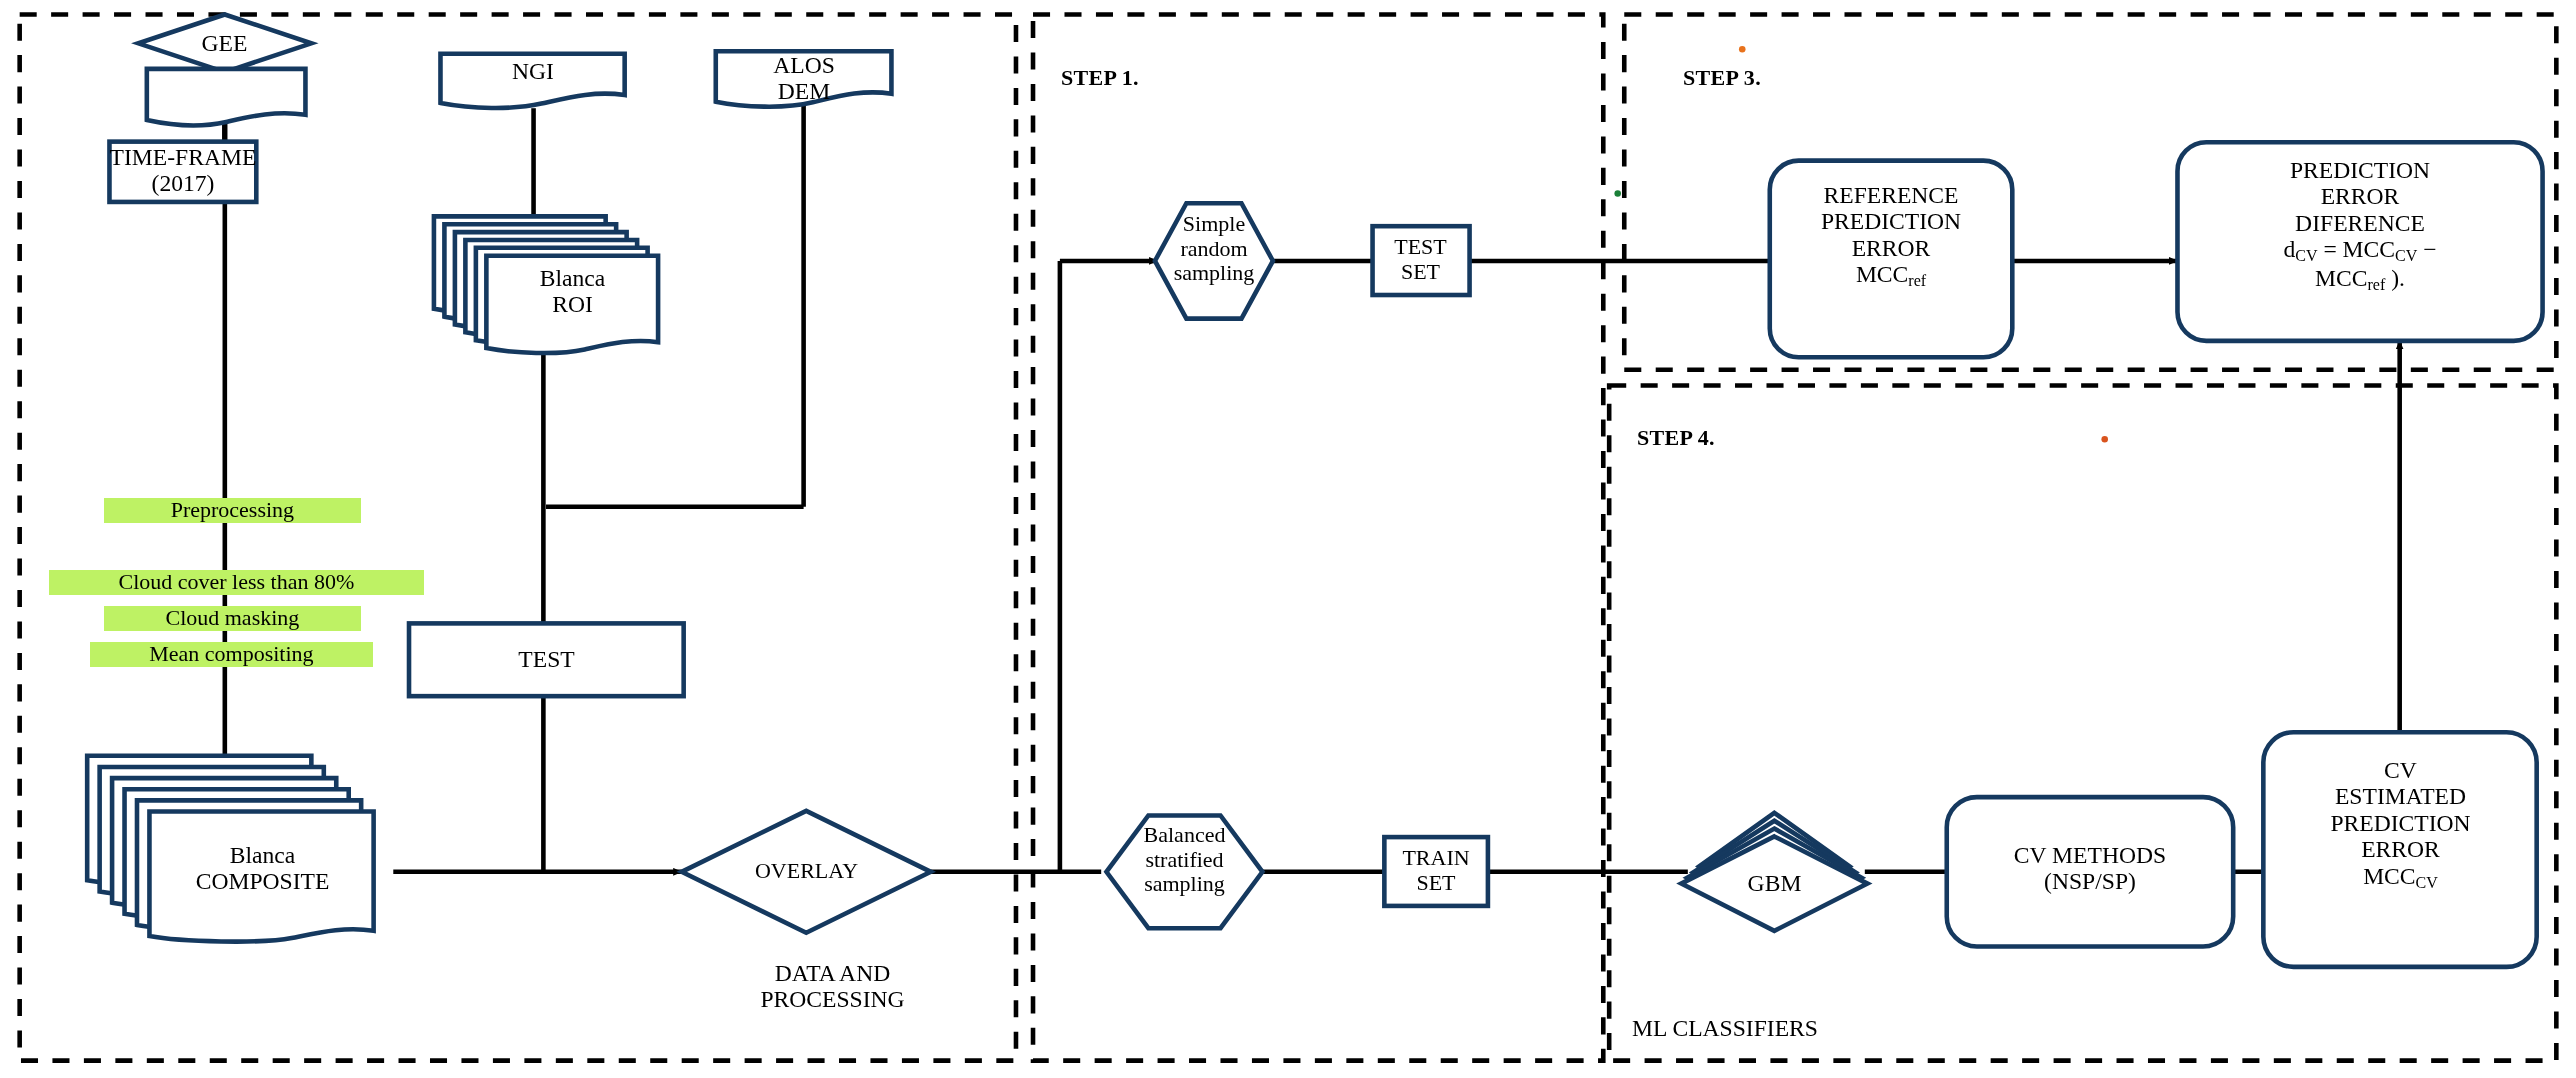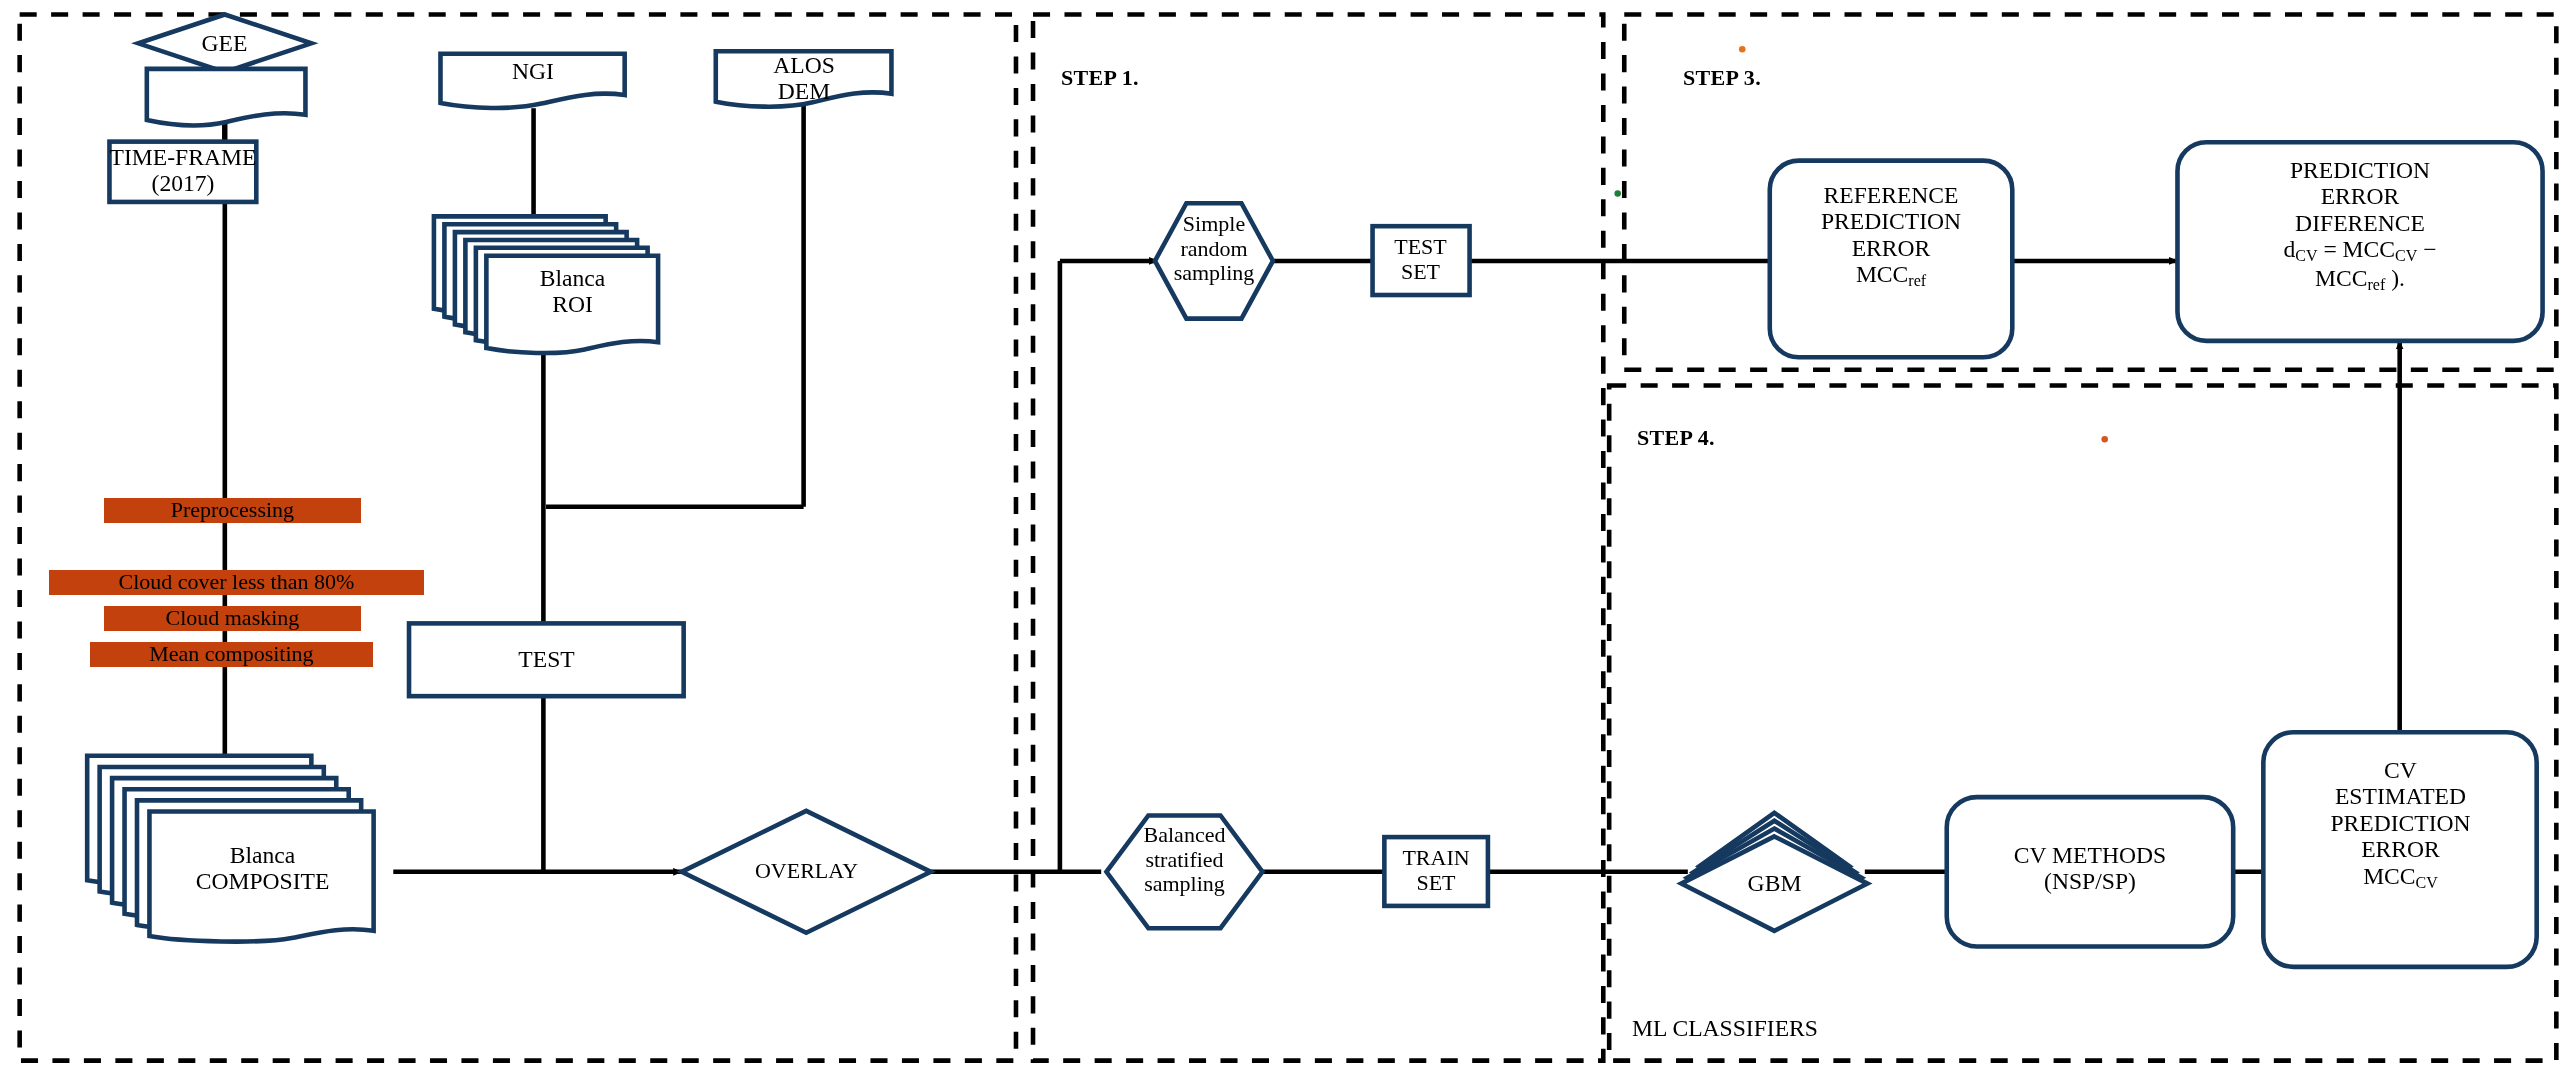--- a/index.html
+++ b/index.html
@@ -6,21 +6,21 @@
   body{width:2576px;height:1079px;font-family:"Liberation Serif",serif;}
   #stage{position:relative;width:2576px;height:1079px;overflow:hidden;background:#fff;}
   svg#canvas{position:absolute;left:0;top:0;width:2576px;height:1079px;}
 
   .lbl{position:absolute;color:#000;text-align:center;line-height:1.12;
        font-family:"Liberation Serif",serif;pointer-events:none;}
   .step-lbl{font-weight:bold;font-size:22px;letter-spacing:0.3px;}
   .sec-lbl{font-size:23.6px;}
   .node-lbl{font-size:23.6px;}
   .node-lbl-sm{font-size:22px;}
-  .edge-lbl{font-size:22px;background:#c2410c;padding:0 3.9px;}
+  .edge-lbl{font-size:22px;background:#bef264;padding:0 3.9px;}
   sub{font-size:0.68em;vertical-align:-0.25em;}
 </style>
 </head>
 <body>
 
 <div id="stage">
 
   <svg id="canvas" viewBox="0 0 3930 1646" xmlns="http://www.w3.org/2000/svg">
     <defs>
       <marker id="ah" markerWidth="14" markerHeight="12" refX="13" refY="6" orient="auto" markerUnits="userSpaceOnUse">
@@ -144,20 +144,24 @@
       <circle cx="2658" cy="75" r="5" fill="#e8721c" stroke="none"></circle>
       <circle cx="2468" cy="295" r="5" fill="#1a7f37" stroke="none"></circle>
       <circle cx="3211" cy="670" r="5" fill="#d9541e" stroke="none"></circle>
     </g>
   </svg>
 
   <div class="lbl step-lbl" style="left:1061px;top:66px;width:170px;text-align:left;">STEP 1.</div>
   <div class="lbl step-lbl" style="left:1637px;top:66px;width:170px;text-align:center;">STEP 3.</div>
   <div class="lbl step-lbl" style="left:1637px;top:426px;width:170px;text-align:left;">STEP 4.</div>
   <div class="lbl sec-lbl" style="left:1632px;top:991px;width:302px;text-align:left;margin-top:24px;">ML CLASSIFIERS</div>
+  <div class="lbl sec-lbl" style="left:721px;top:960px;width:223px;">
+    <div>DATA AND</div>
+    <div>PROCESSING</div>
+  </div>
 
   <div class="lbl node-lbl" style="left:159px;top:29.5px;width:131px;">GEE</div>
 
 
   <div class="lbl node-lbl" style="left:90px;top:144px;width:186px;">
     <div>TIME-FRAME</div>
     <div>(2017)</div>
   </div>
 
   <div class="lbl edge-lbl" style="left:104px;top:498px;width:249px;">Preprocessing</div>

